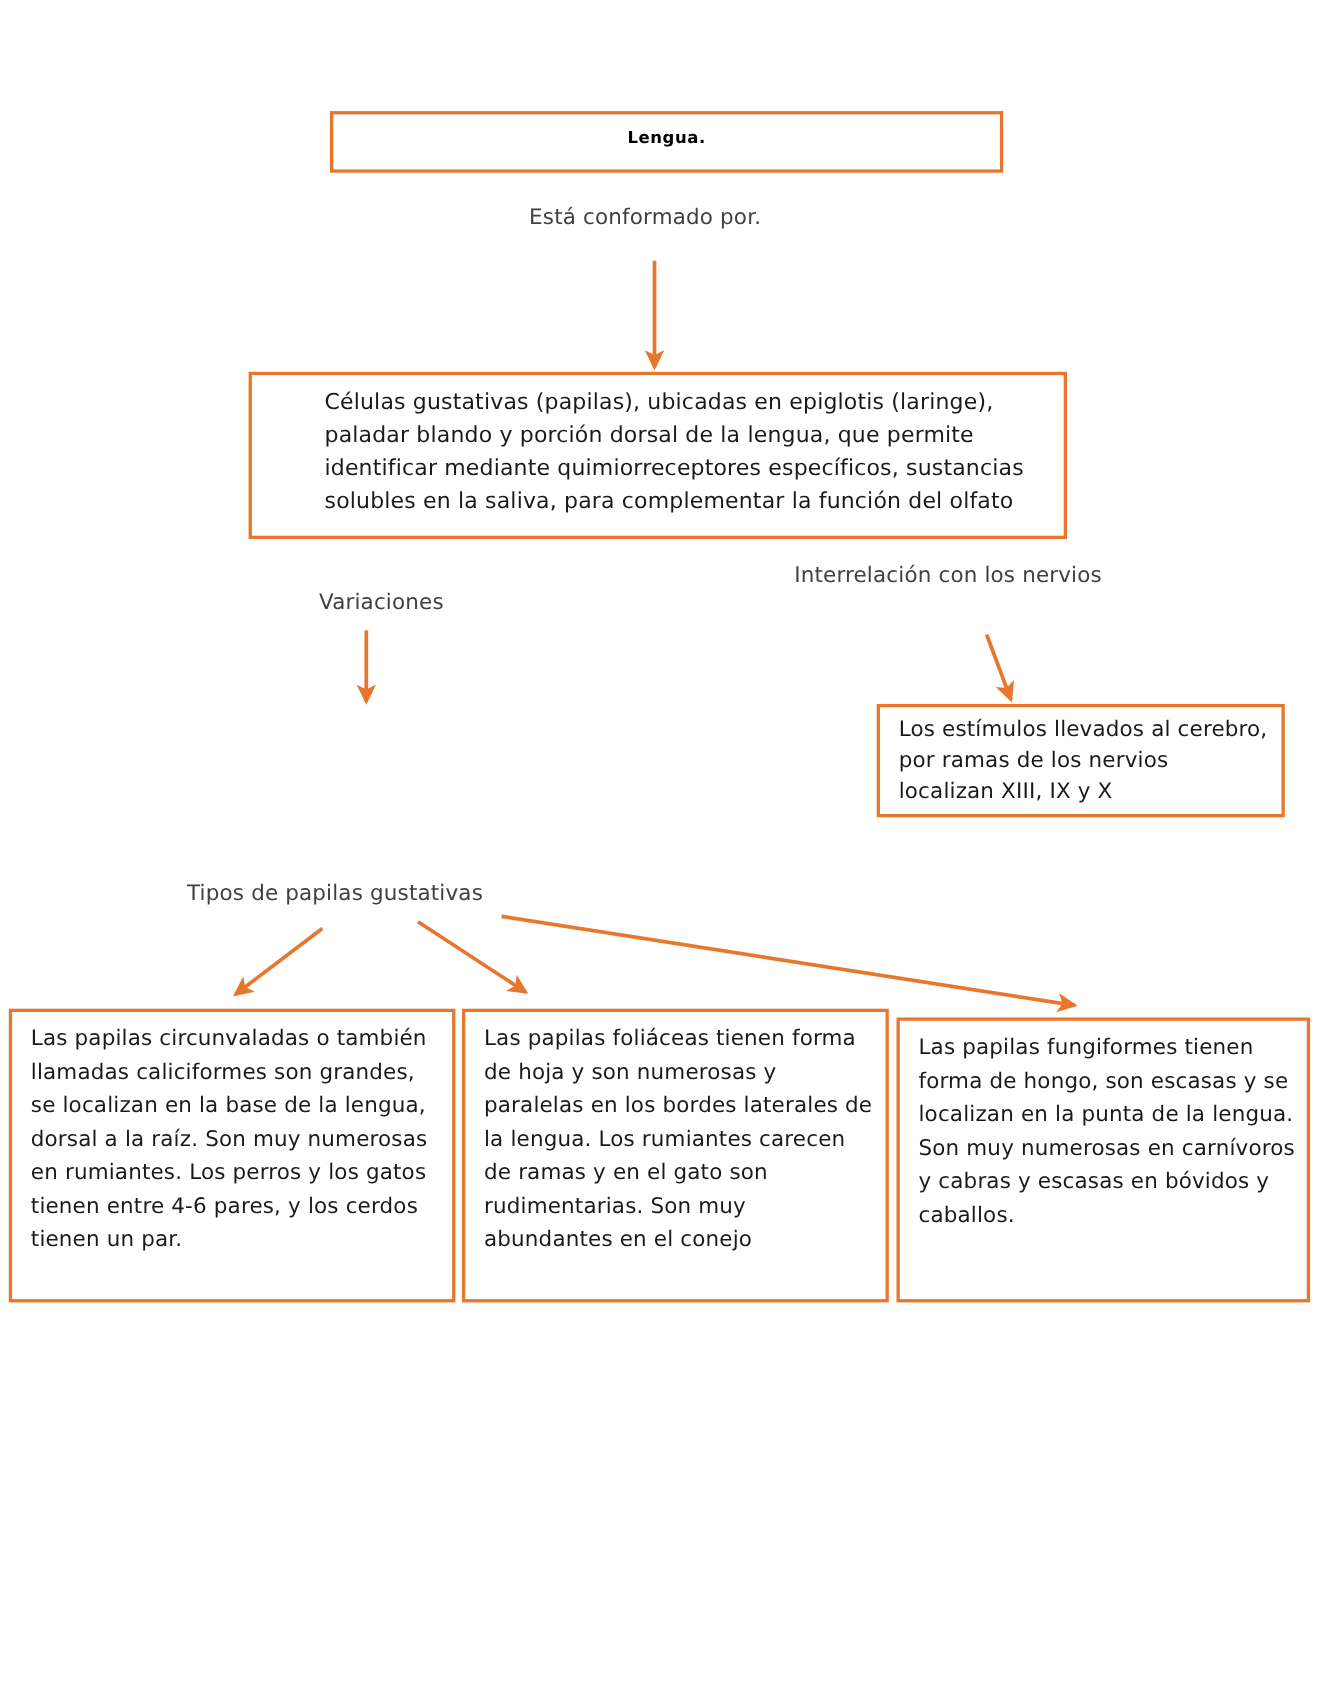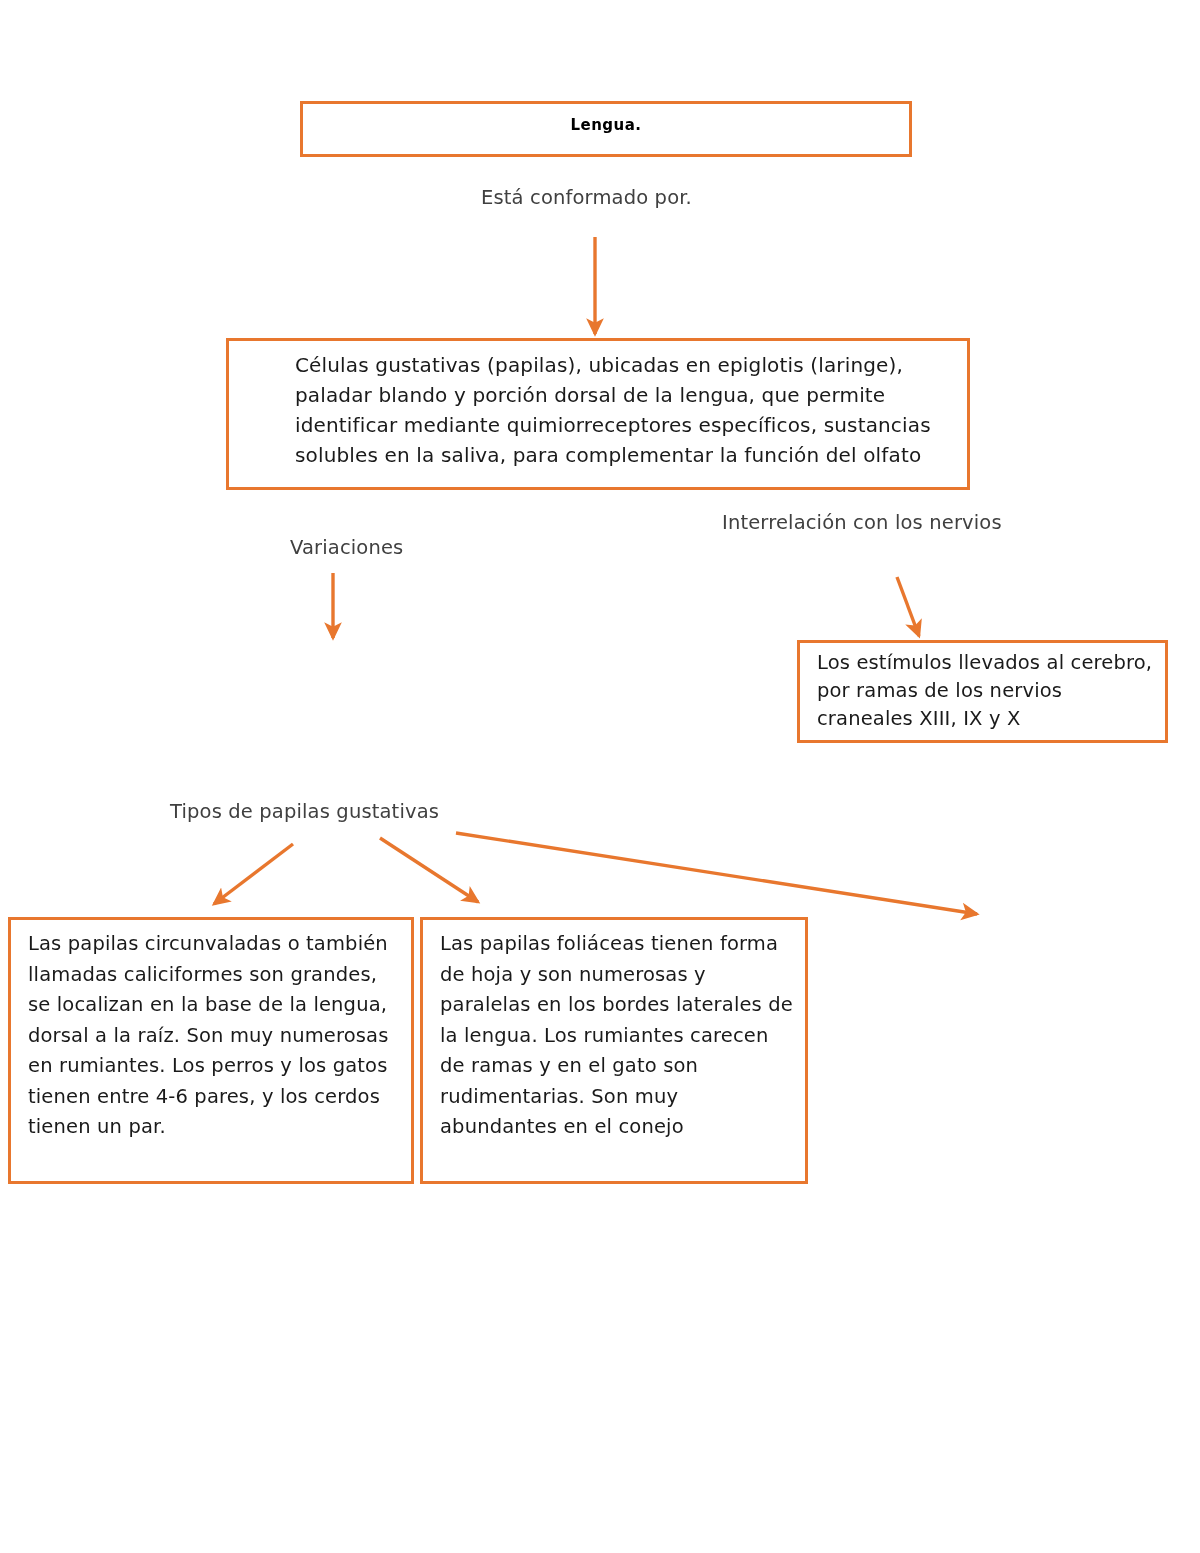--- a/index.html
+++ b/index.html
@@ -159,27 +159,30 @@
   <div class="box main-box">
     <div class="box-text">Células gustativas (papilas), ubicadas en epiglotis (laringe), paladar blando y porción dorsal de la lengua, que permite identificar mediante quimiorreceptores específicos, sustancias solubles en la saliva, para complementar la función del olfato</div>
   </div>
 
   <div class="free-label label-variaciones">Variaciones</div>
 
   <div class="free-label label-interrelacion">Interrelación con los nervios</div>
 
 
   <div class="box nerves-box">
-    <div class="box-text">Los estímulos llevados al cerebro, por ramas de los nervios craneales XIII, IX y X</div>
+    <div class="box-text">Los estímulos llevados al cerebro, por ramas de los nervios localizan XIII, IX y X</div>
   </div>
 
   <div class="free-label label-tipos">Tipos de papilas gustativas</div>
 
   <div class="box bottom-box-1">
     <div class="box-text">Las papilas circunvaladas o también llamadas caliciformes son grandes, se localizan en la base de la lengua, dorsal a la raíz. Son muy numerosas en rumiantes. Los perros y los gatos tienen entre 4-6 pares, y los cerdos tienen un par.</div>
   </div>
 
   <div class="box bottom-box-2">
     <div class="box-text">Las papilas foliáceas tienen forma de hoja y son numerosas y paralelas en los bordes laterales de la lengua. Los rumiantes carecen de ramas y en el gato son rudimentarias. Son muy abundantes en el conejo</div>
   </div>
 
+  <div class="box bottom-box-3">
+    <div class="box-text">Las papilas fungiformes tienen forma de hongo, son escasas y se localizan en la punta de la lengua. Son muy numerosas en carnívoros y cabras y escasas en bóvidos y caballos.</div>
+  </div>
 
 </div>
 
 </body></html>

